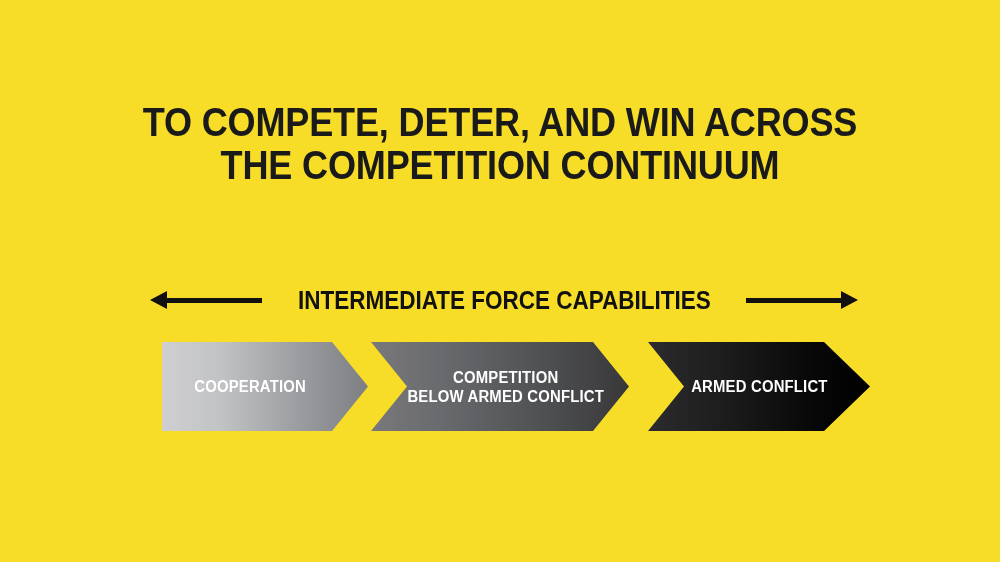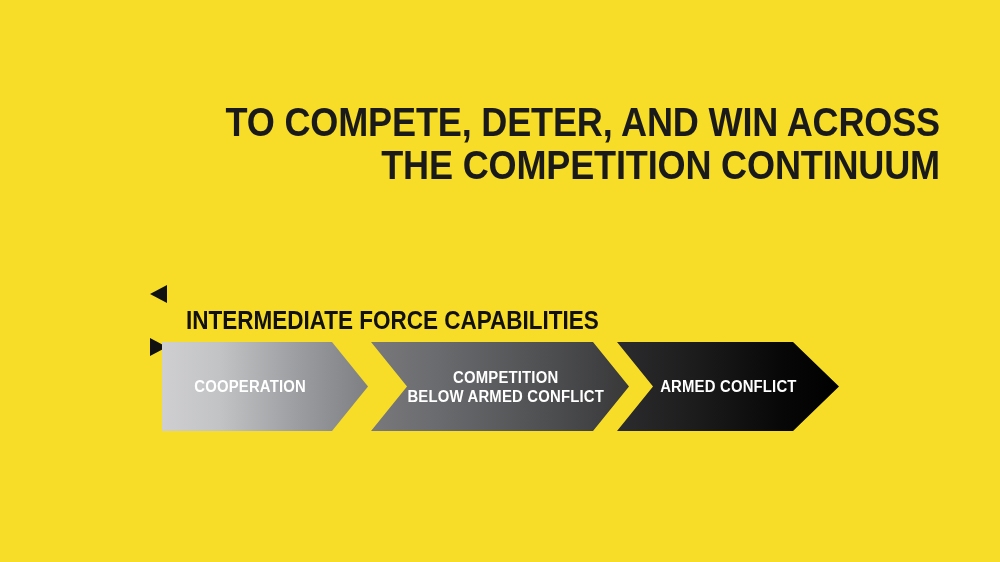--- a/index.html
+++ b/index.html
@@ -19,21 +19,21 @@
     height: 562px;
     background: #f7dd28;
   }
 
   
   #title-block {
     position: absolute;
     left: 0;
     top: 101px;
     width: 1000px;
-    text-align: right;
+    text-align: center;
   }
   .title-line {
     display: block;
     color: #1a1a1a;
     font-family: "Liberation Sans Narrow", "Liberation Sans", sans-serif;
     font-weight: bold;
     font-size: 41px;
     line-height: 43px;
     letter-spacing: -0.2px;
     transform: scaleX(0.88);
@@ -42,22 +42,21 @@
   }
 
   
   #ifc-row {
     position: absolute;
     left: 150px;
     top: 285px;
     width: 708px;
     height: 30px;
     display: flex;
-    align-items: flex-start;
-    flex-direction: column;
+    align-items: center;
   }
   .arrow-wrap {
     position: relative;
     height: 18px;
     flex: 1 1 auto;
     display: flex;
     align-items: center;
   }
   .arrow-shaft {
     height: 5px;
@@ -133,21 +132,21 @@
     left: 213px;
     width: 258px;
     background: linear-gradient(to right, #79797c 0%, #6a6b6e 26%, #4d4e50 70%, #383839 100%);
     -webkit-clip-path: polygon(0 0, calc(100% - 36px) 0, 100% 50%, calc(100% - 36px) 100%, 0 100%, 36px 50%);
     clip-path: polygon(0 0, calc(100% - 36px) 0, 100% 50%, calc(100% - 36px) 100%, 0 100%, 36px 50%);
     padding-left: 26px;
     padding-right: 18px;
     justify-content: flex-end;
   }
   #seg-3 {
-    left: 459px;
+    left: 490px;
     width: 222px;
     background: linear-gradient(to right, #2c2c2e 0%, #1c1c1d 35%, #070707 75%, #000000 100%);
     -webkit-clip-path: polygon(0 0, calc(100% - 46px) 0, 100% 50%, calc(100% - 46px) 100%, 0 100%, 36px 50%);
     clip-path: polygon(0 0, calc(100% - 46px) 0, 100% 50%, calc(100% - 46px) 100%, 0 100%, 36px 50%);
     padding-left: 30px;
     padding-right: 30px;
   }
 </style>
 </head>
 <body>

